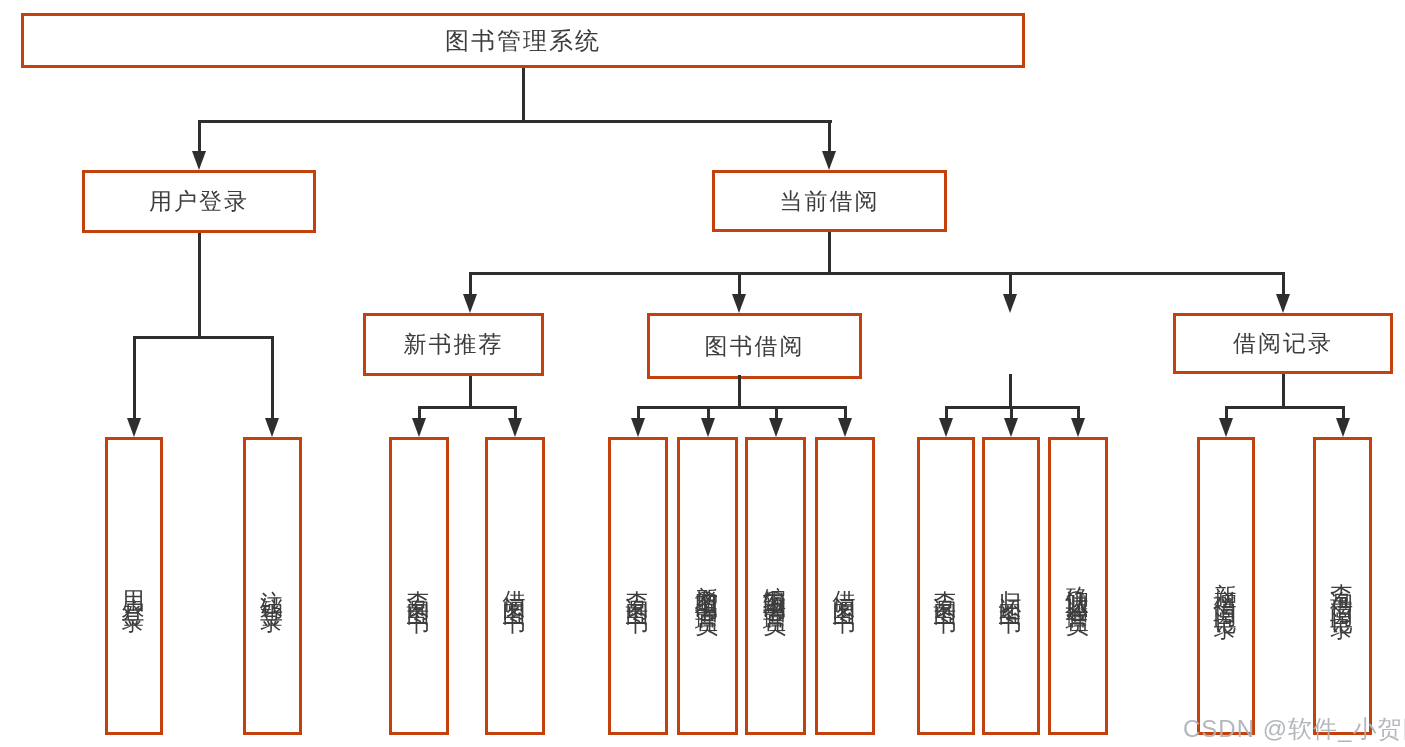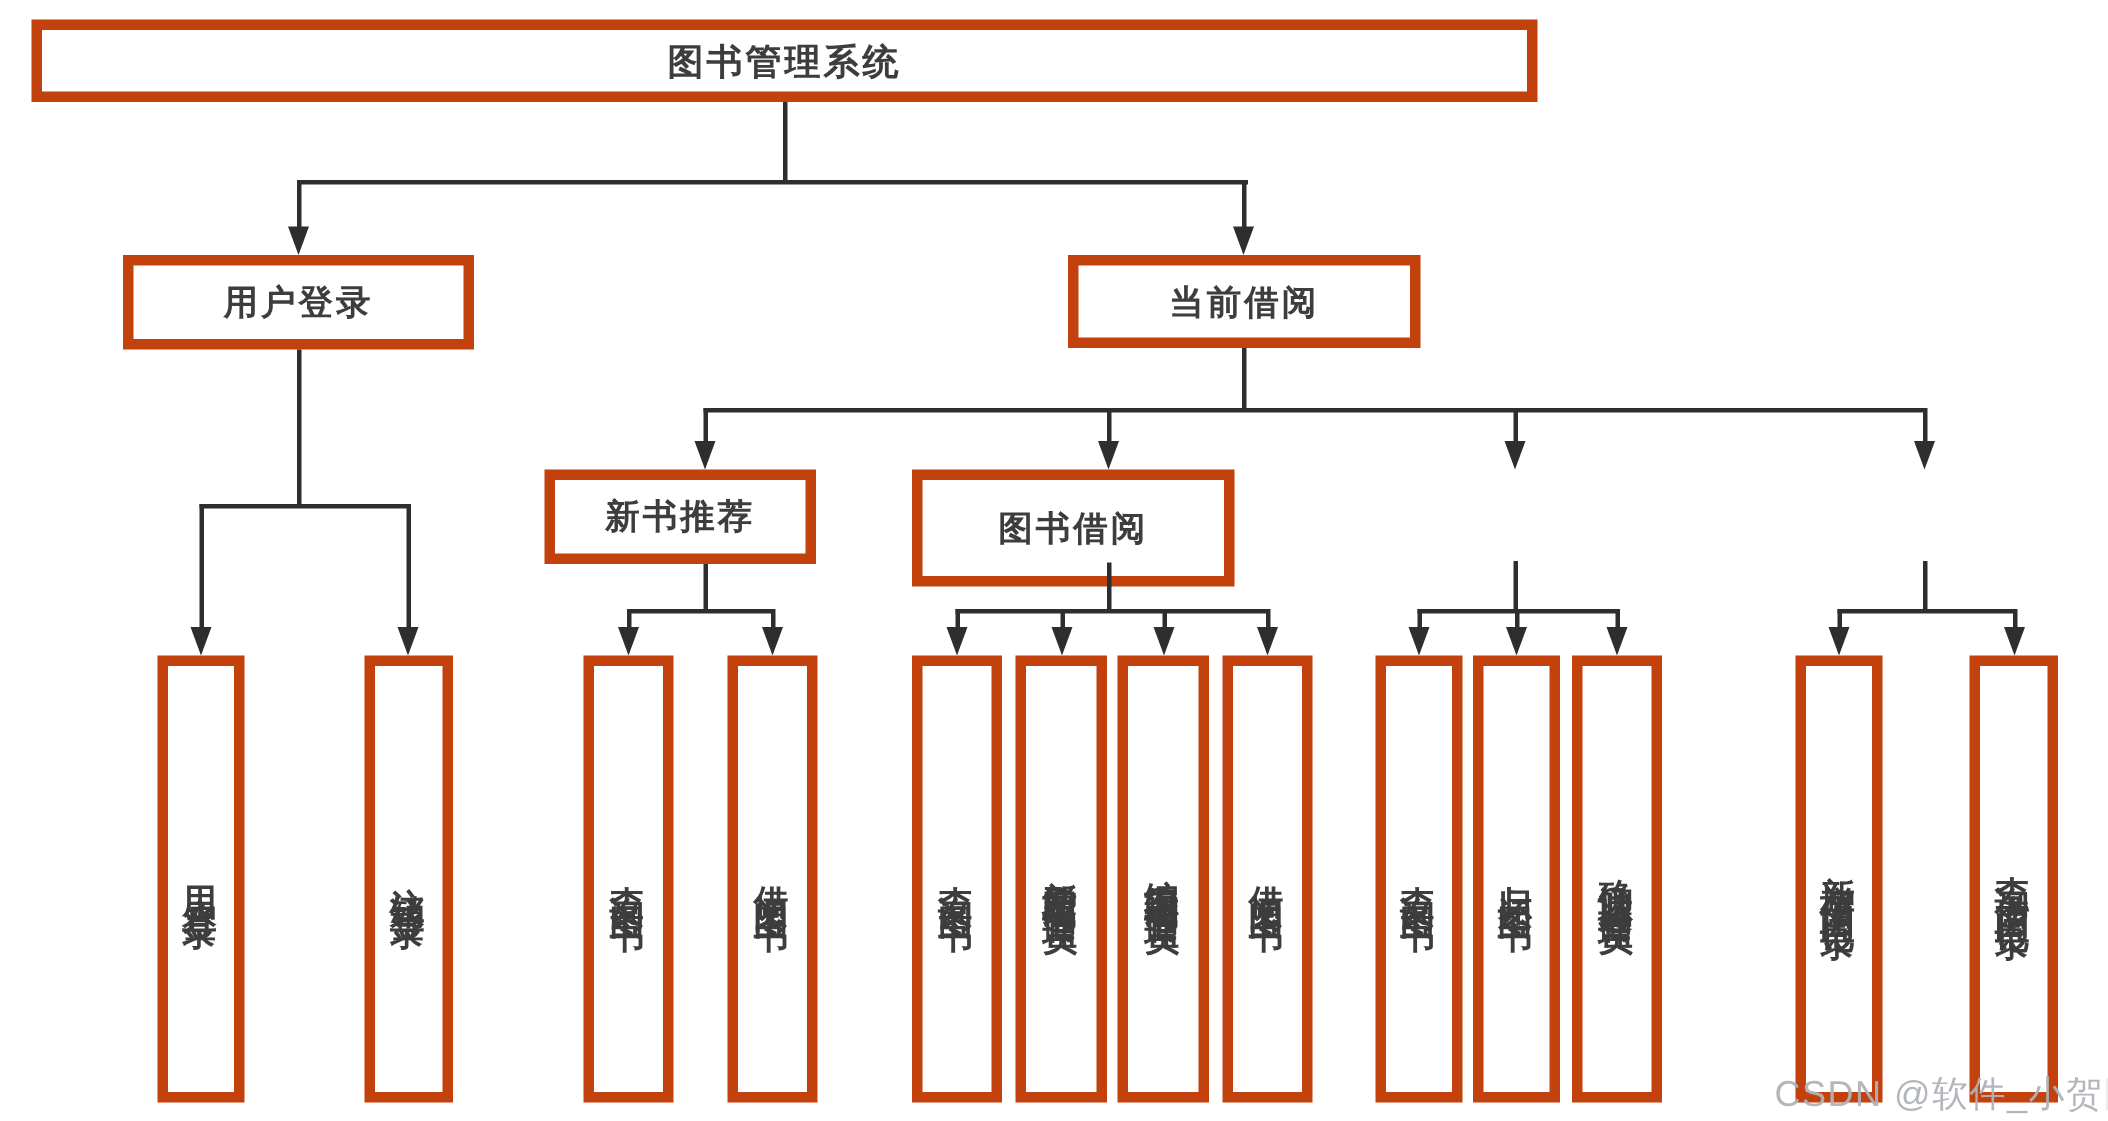--- a/index.html
+++ b/index.html
@@ -1,24 +1,23 @@
 <!DOCTYPE html>
 <html><head>
 <meta charset="utf-8">
 <style>
   html,body { margin:0; padding:0; background:#ffffff; }
   .canvas {
     position:relative; width:1405px; height:747px; background:#ffffff;
     font-family:"Liberation Sans","DejaVu Sans",sans-serif; overflow:hidden;
   }
   .box {
-    position:absolute; box-sizing:border-box; border:7px solid #c2410c;
+    position:absolute; box-sizing:border-box; border:3px solid #c2410c;
     background:#ffffff; display:flex; align-items:center; justify-content:center;
     color:#3d3d3d;
-    font-weight:bold;
   }
   .hbox { font-size:23px; letter-spacing:2px; }
   .title { font-size:24px; }
   .vbox {
     writing-mode:vertical-rl; text-orientation:mixed;
     font-size:23px; letter-spacing:7px;
   }
   .vbox.tight { letter-spacing:4px; }
   .hl, .vl { position:absolute; background:#2e2e2e; }
   .hl { height:3px; }
@@ -70,22 +69,25 @@
   <div class="vl" style="left:738px; top:272px; height:24px;"></div>
   <div class="arr" style="left:732px; top:294px;"></div>
   <div class="vl" style="left:1009px; top:272px; height:24px;"></div>
   <div class="arr" style="left:1003px; top:294px;"></div>
   <div class="vl" style="left:1282px; top:272px; height:24px;"></div>
   <div class="arr" style="left:1276px; top:294px;"></div>
 
   <div class="box hbox" style="left:363px; top:313px; width:181px; height:63px;">
     <span>新书推荐</span>
   </div>
-  <div class="box hbox" style="left:608px; top:313px; width:215px; height:78px;">
+  <div class="box hbox" style="left:647px; top:313px; width:215px; height:66px;">
     <span>图书借阅</span>
+  </div>
+  <div class="box hbox" style="left:1173px; top:313px; width:220px; height:61px;">
+    <span>借阅记录</span>
   </div>
 
   <div class="vl" style="left:469px; top:376px; height:30px;"></div>
   <div class="hl" style="left:418px; top:406px; width:98px;"></div>
   <div class="vl" style="left:418px; top:406px; height:14px;"></div>
   <div class="arr" style="left:412px; top:418px;"></div>
   <div class="vl" style="left:514px; top:406px; height:14px;"></div>
   <div class="arr" style="left:508px; top:418px;"></div>
 
   <div class="vl" style="left:738px; top:375px; height:31px;"></div>

